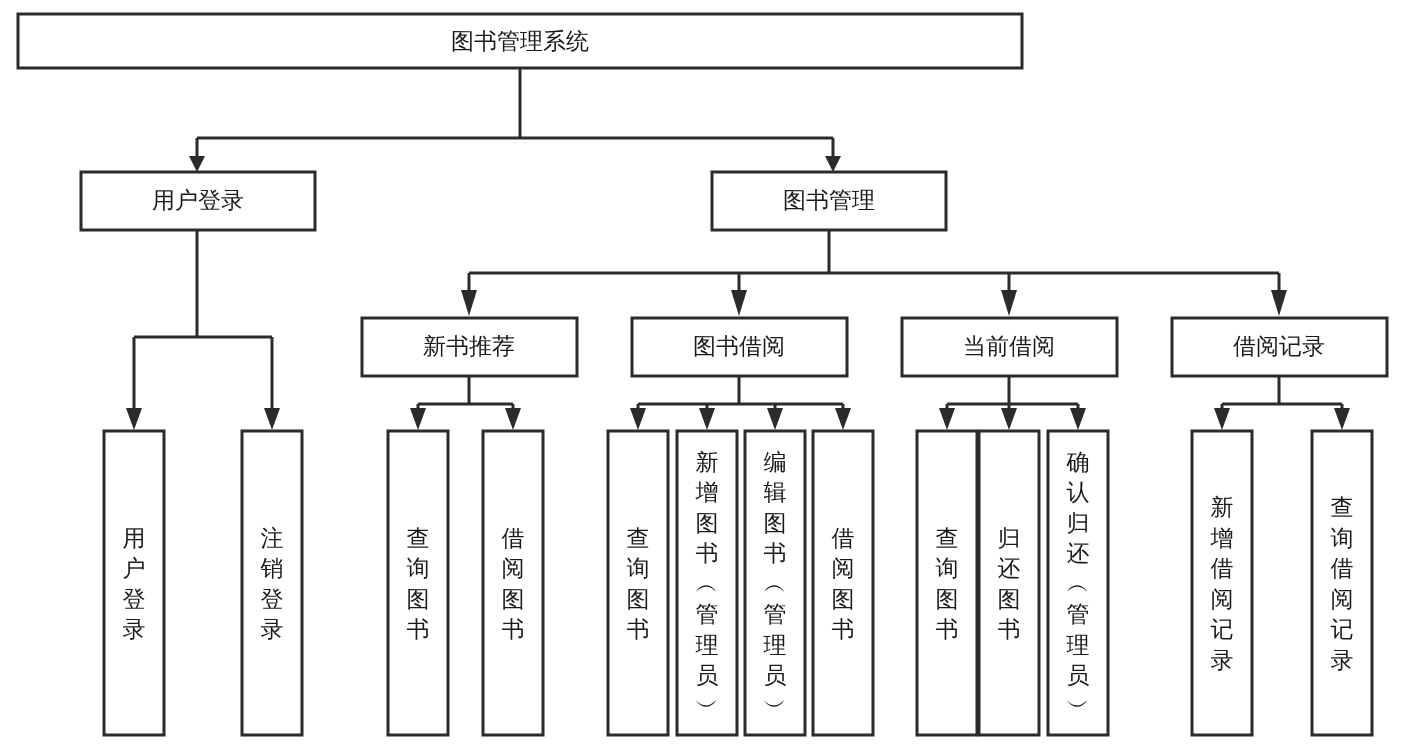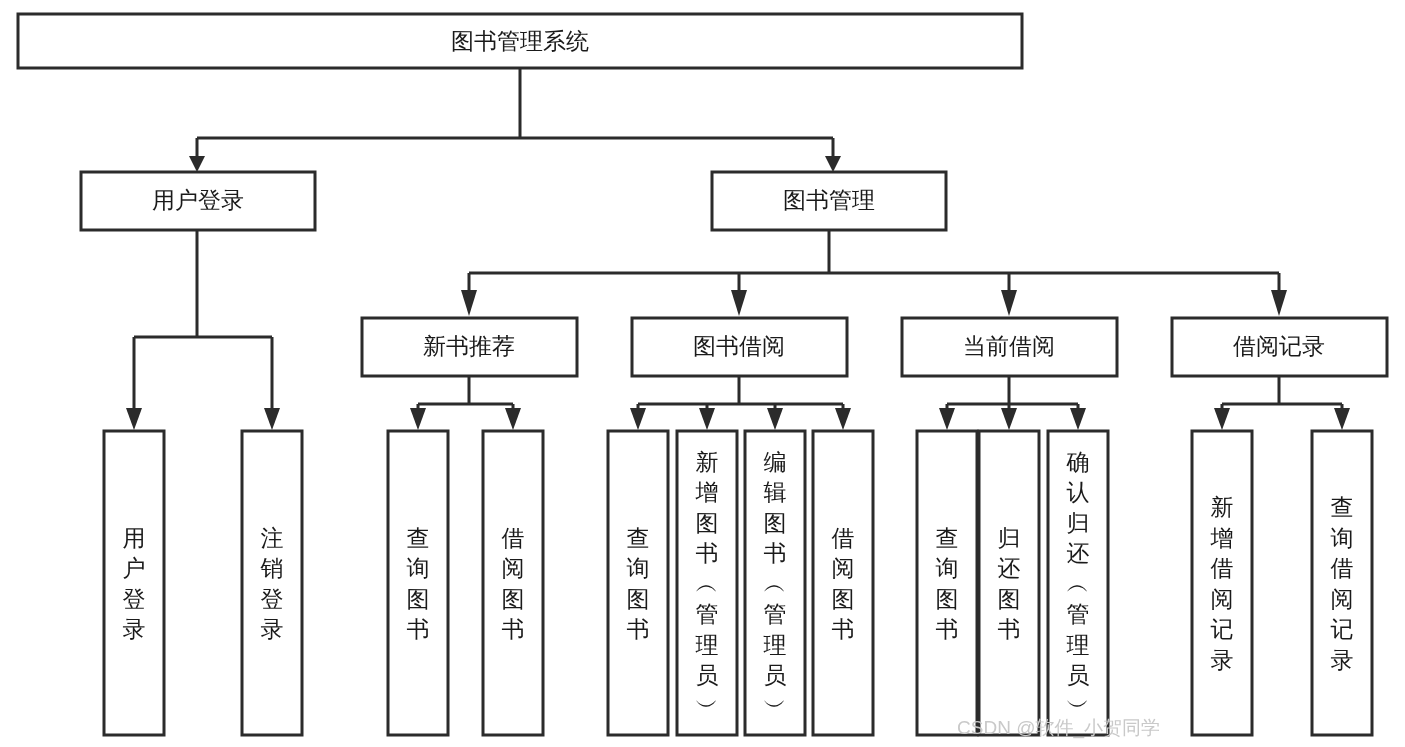--- a/index.html
+++ b/index.html
@@ -195,14 +195,13 @@
       <rect class="node-box" x="1192" y="431" width="60" height="304"></rect>
       <text class="node-label-v" x="1222" y="0"><tspan x="1222" y="515.3">新</tspan><tspan x="1222" y="545.8">增</tspan><tspan x="1222" y="576.3">借</tspan><tspan x="1222" y="606.8">阅</tspan><tspan x="1222" y="637.3">记</tspan><tspan x="1222" y="667.8">录</tspan></text>
     </g>
     <g>
       <rect class="node-box" x="1312" y="431" width="60" height="304"></rect>
       <text class="node-label-v" x="1342" y="0"><tspan x="1342" y="515.3">查</tspan><tspan x="1342" y="545.8">询</tspan><tspan x="1342" y="576.3">借</tspan><tspan x="1342" y="606.8">阅</tspan><tspan x="1342" y="637.3">记</tspan><tspan x="1342" y="667.8">录</tspan></text>
     </g>
 
   </svg>
 
-  <div class="watermark">CSDN @软件_小贺同学</div>
 </div>
 
 </body></html>

